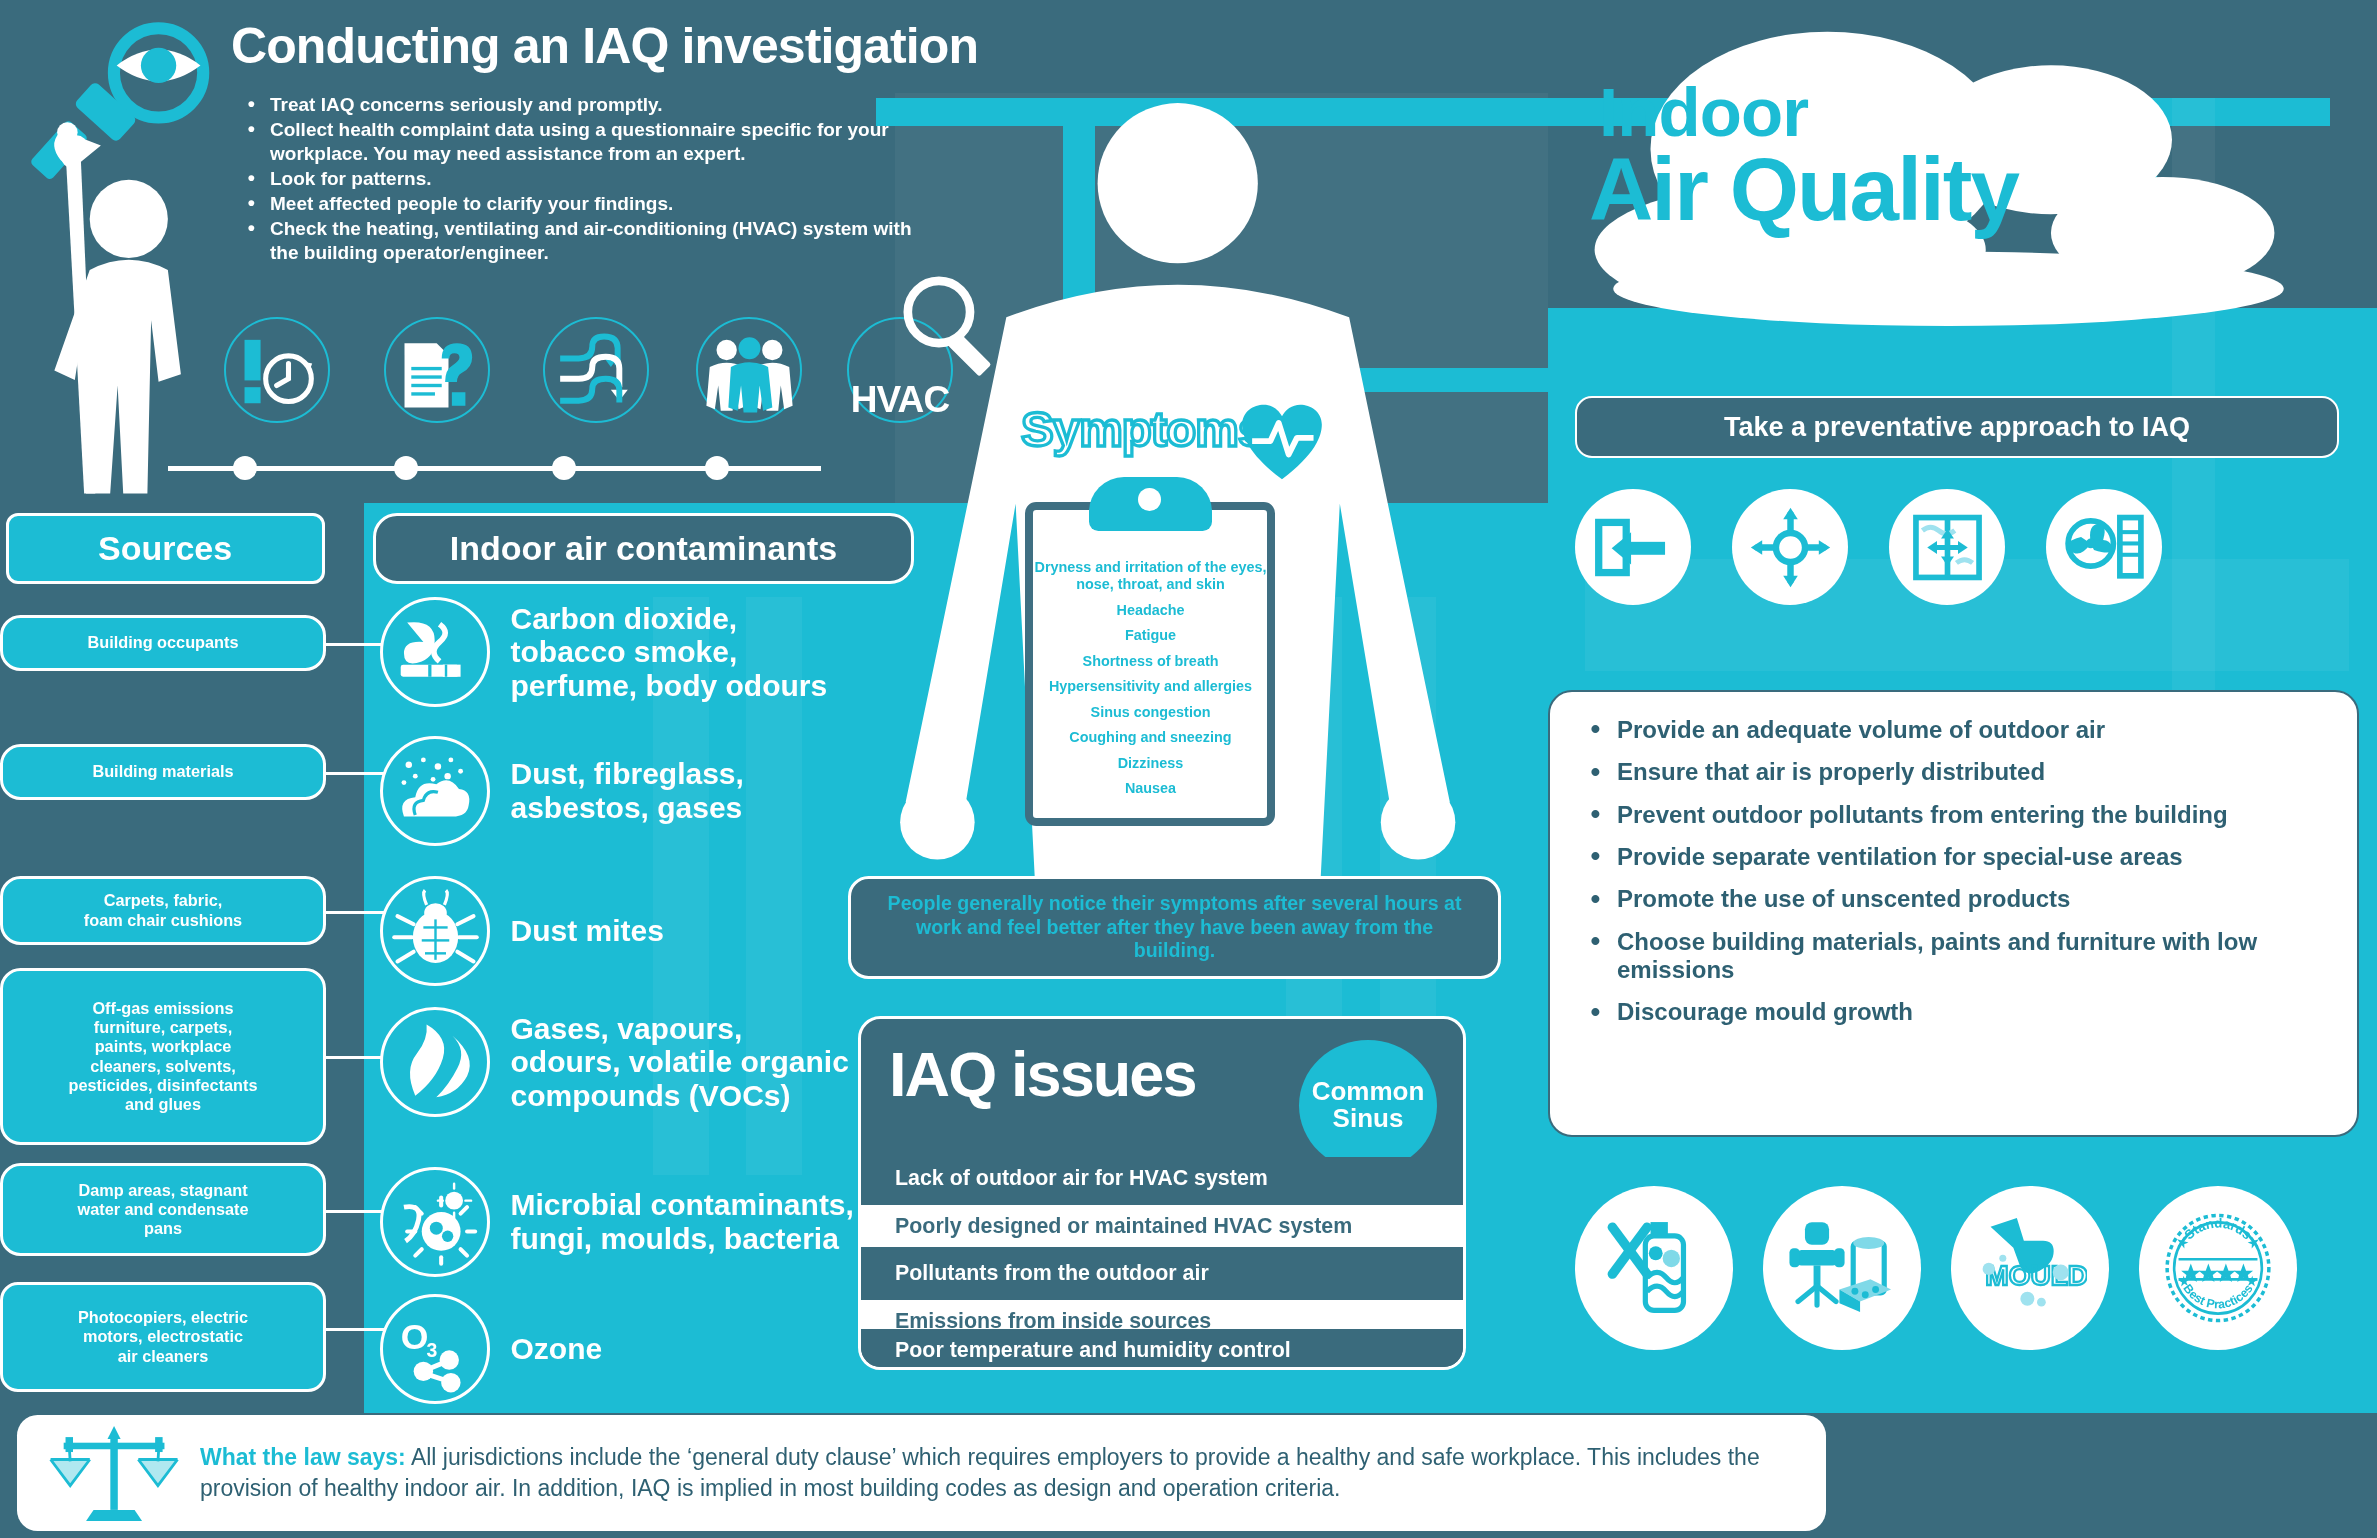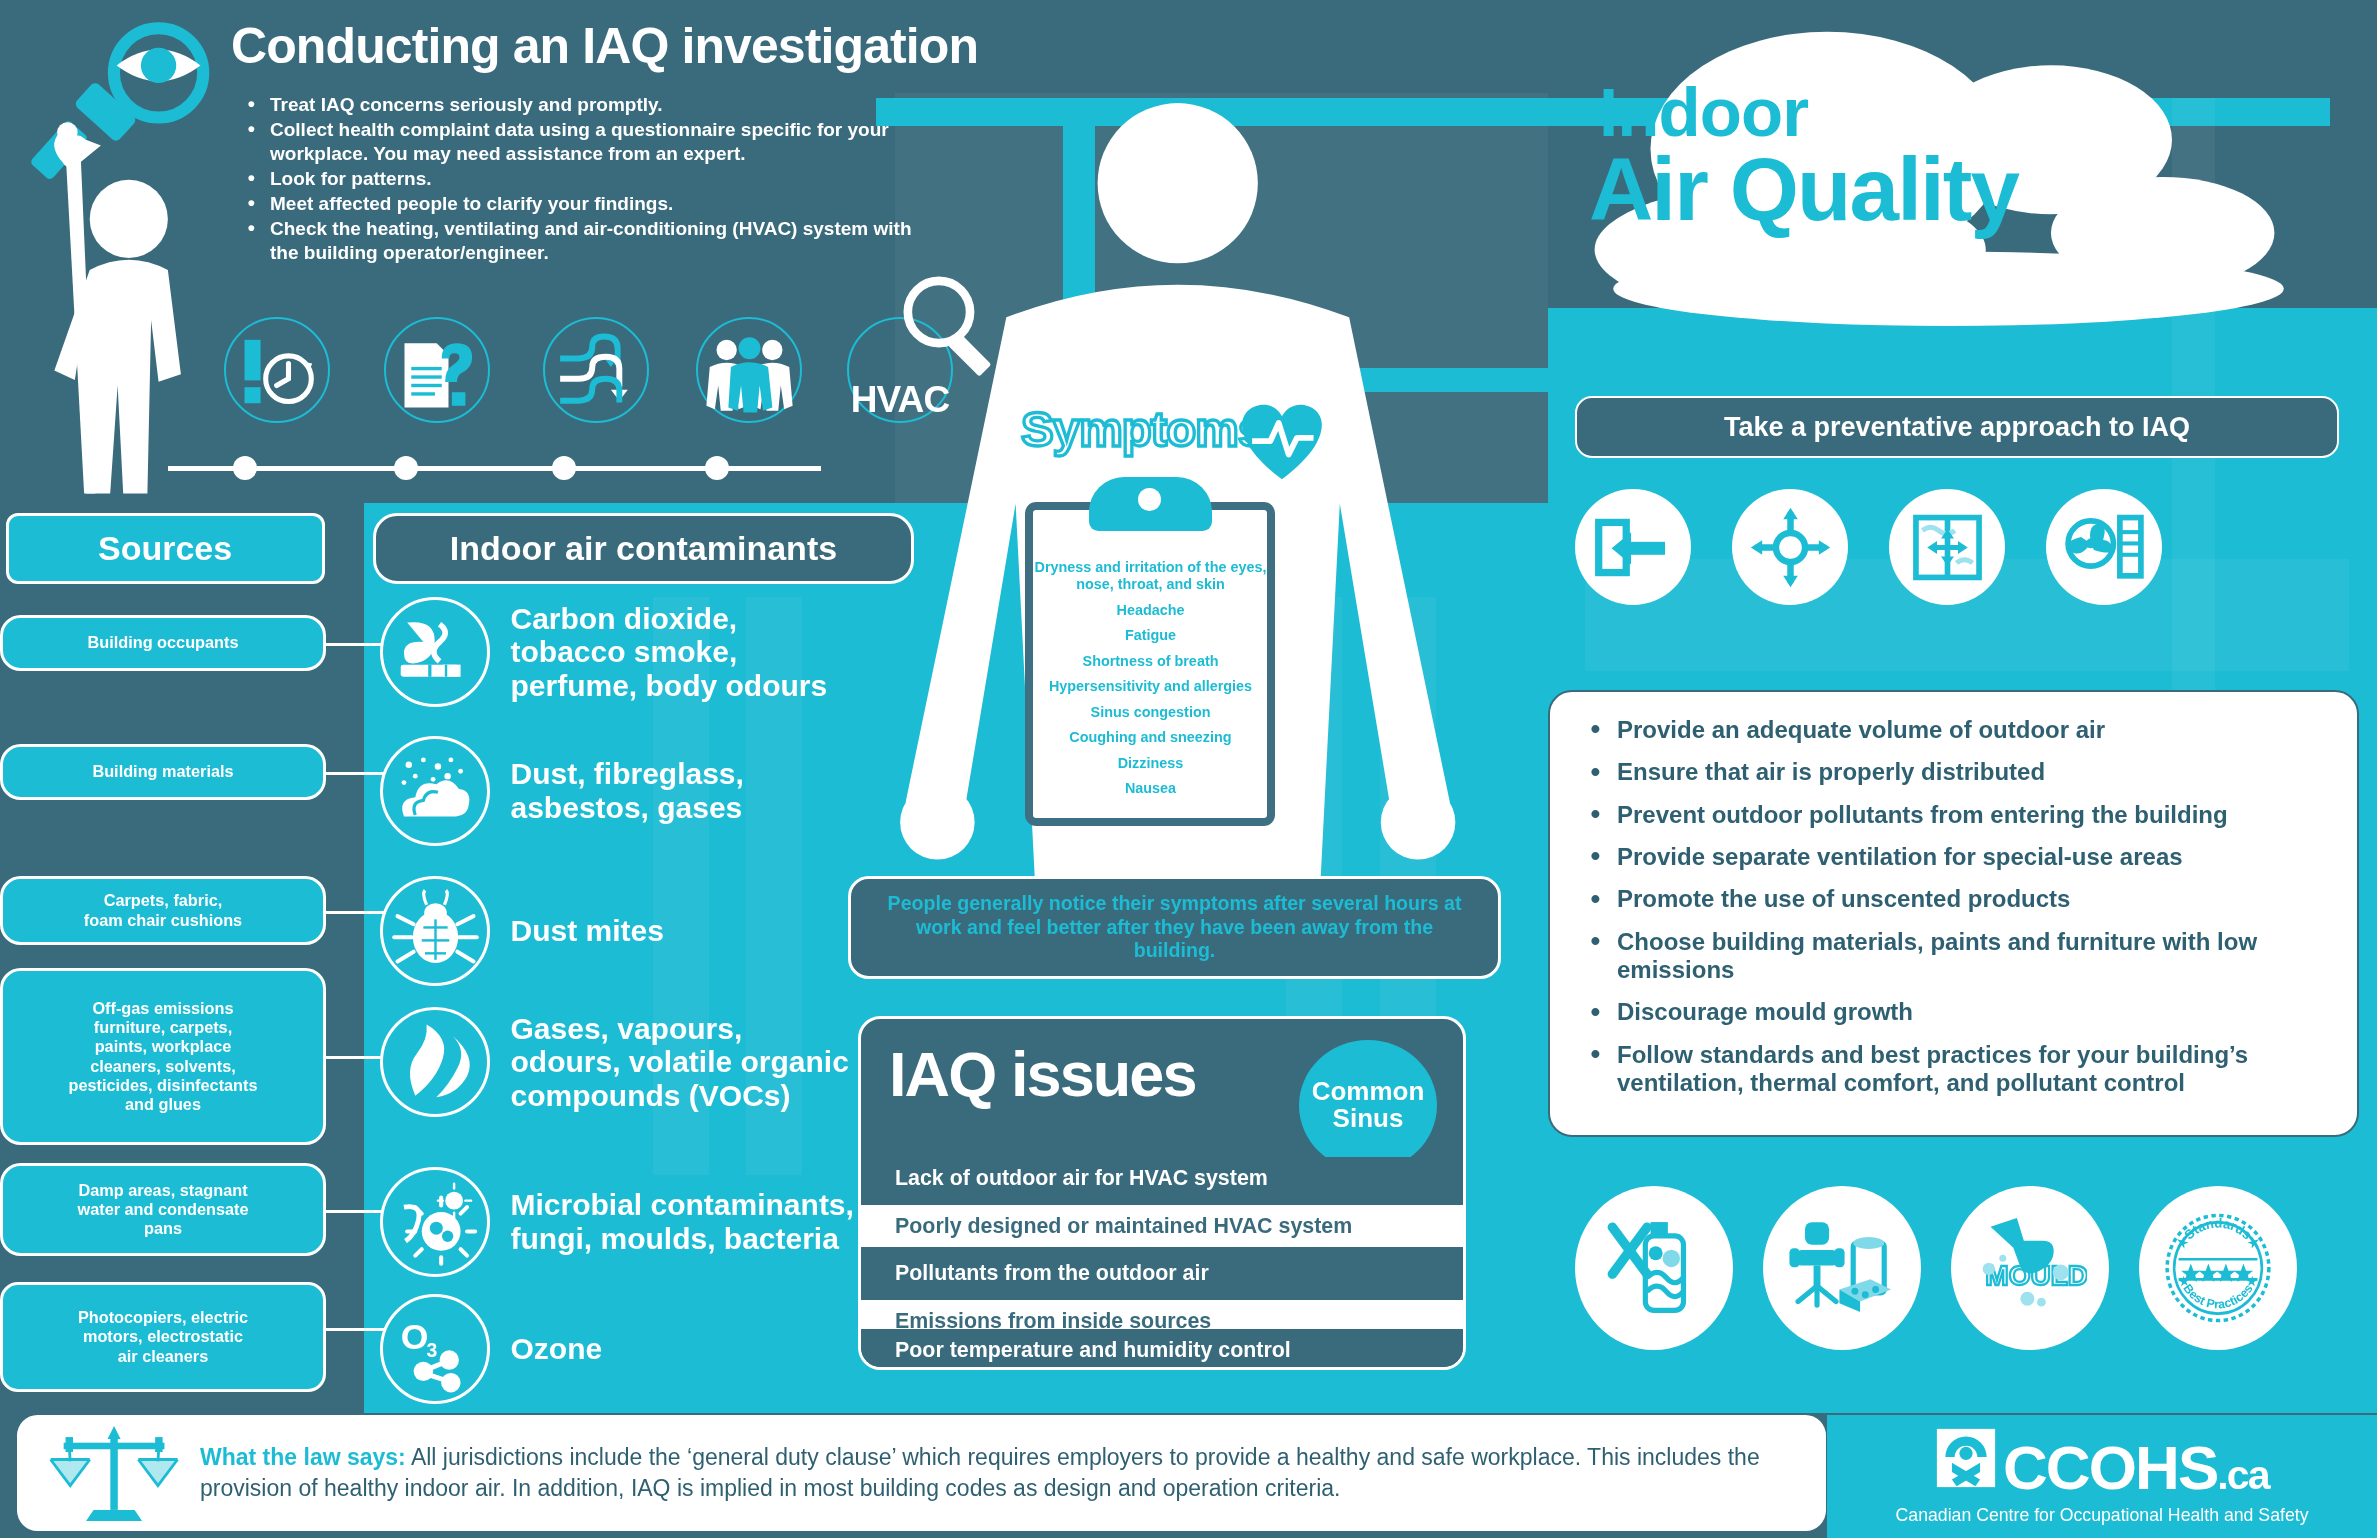--- a/index.html
+++ b/index.html
@@ -554,21 +554,20 @@
 
   <div id="prevent-card">
     <ul id="prevent-list">
       <li>Provide an adequate volume of outdoor air</li>
       <li>Ensure that air is properly distributed</li>
       <li>Prevent outdoor pollutants from entering the building</li>
       <li>Provide separate ventilation for special-use areas</li>
       <li>Promote the use of unscented products</li>
       <li>Choose building materials, paints and furniture with low emissions</li>
       <li>Discourage mould growth</li>
-      <li>Follow standards and best practices for your building’s ventilation, thermal comfort, and pollutant control</li>
     </ul>
   </div>
 
   <div id="bottom-icons">
     <div class="bi-oval">
       <svg viewBox="0 0 120 130" width="104" height="114">
         <g stroke="#1cbcd4" stroke-width="11" stroke-linecap="round">
           <line x1="12" y1="18" x2="52" y2="72"></line>
             <line x1="52" y1="18" x2="12" y2="72"></line>
         </g>
@@ -653,29 +652,15 @@
       <path d="M100 40 h42 M100 40 l21 28 l21 -28" fill="none" stroke="#1cbcd4" stroke-width="3"></path>
       <line x1="26" y1="26" x2="27" y2="42" stroke="#1cbcd4" stroke-width="3"></line>
       <line x1="122" y1="26" x2="121" y2="42" stroke="#1cbcd4" stroke-width="3"></line>
       <path d="M52 94 h44 l8 12 h-60 z" fill="#1cbcd4"></path>
     </svg>
     <div id="footer-text">
       <b>What the law says:</b><span> All jurisdictions include the ‘general duty clause’ which requires employers to provide a healthy and safe workplace. This includes the provision of healthy indoor air. In addition, IAQ is implied in most building codes as design and operation criteria.</span>
     </div>
   </div>
 
-  <div id="footer-brand">
-    <div id="brand-main">
-      <svg width="62" height="62" viewBox="0 0 66 66" style="margin-right:5.6px;">
-        <rect x="2" y="2" width="62" height="62" fill="#fff"></rect>
-        <path d="M33 10 a22 22 0 0 1 22 22 h-10 a12 12 0 0 0 -12 -12 a12 12 0 0 0 -12 12 h-10 a22 22 0 0 1 22 -22 z" fill="#1cbcd4"></path>
-        <circle cx="33" cy="28" r="7" fill="#1cbcd4"></circle>
-        <path d="M18 38 l30 18 l-5 7 l-25 -15 z" fill="#1cbcd4"></path>
-        <path d="M48 38 l-30 18 l5 7 l25 -15 z" fill="#1cbcd4"></path>
-      </svg>
-      <span>CCOHS</span>
-        <span style="font-size:41px;">.ca</span>
-    </div>
-    <div id="brand-sub">Canadian Centre for Occupational Health and Safety</div>
-  </div>
 
 </div>
 
 
 </body></html>

